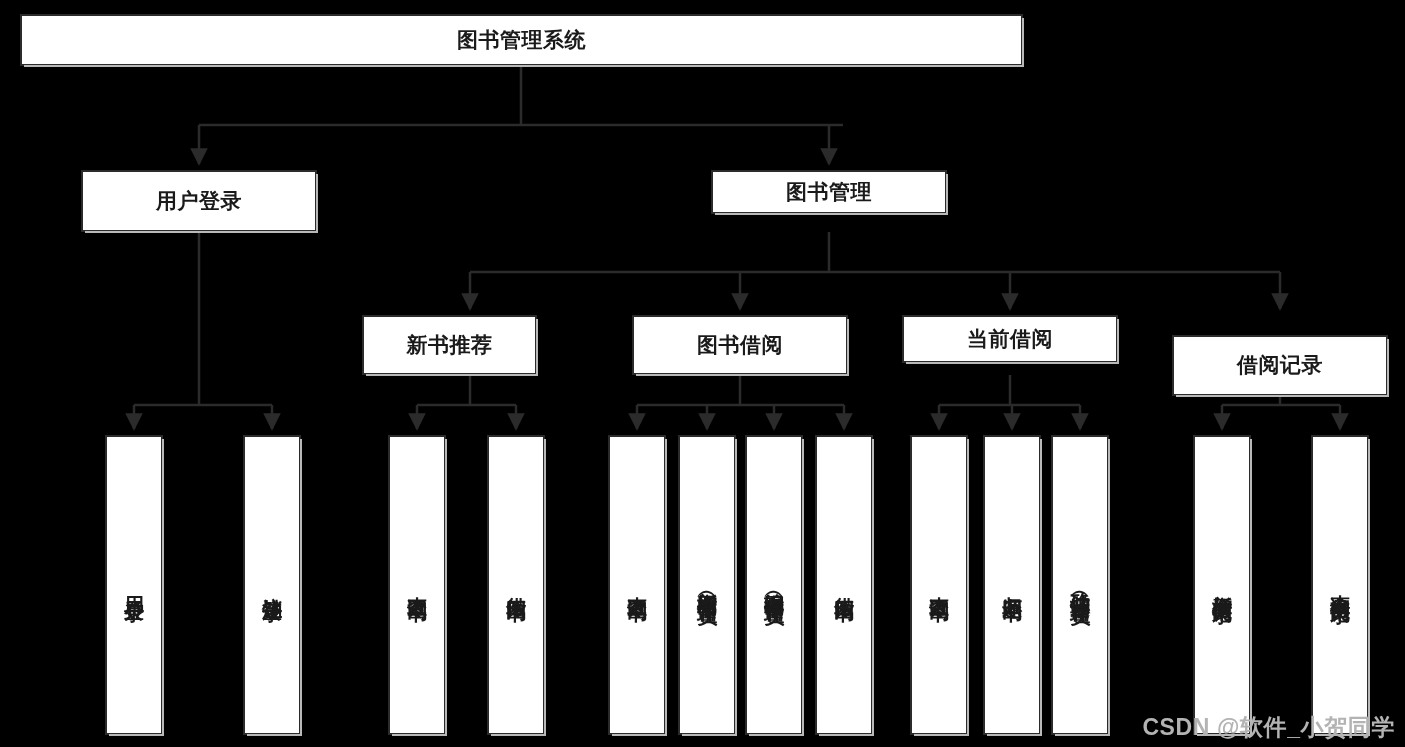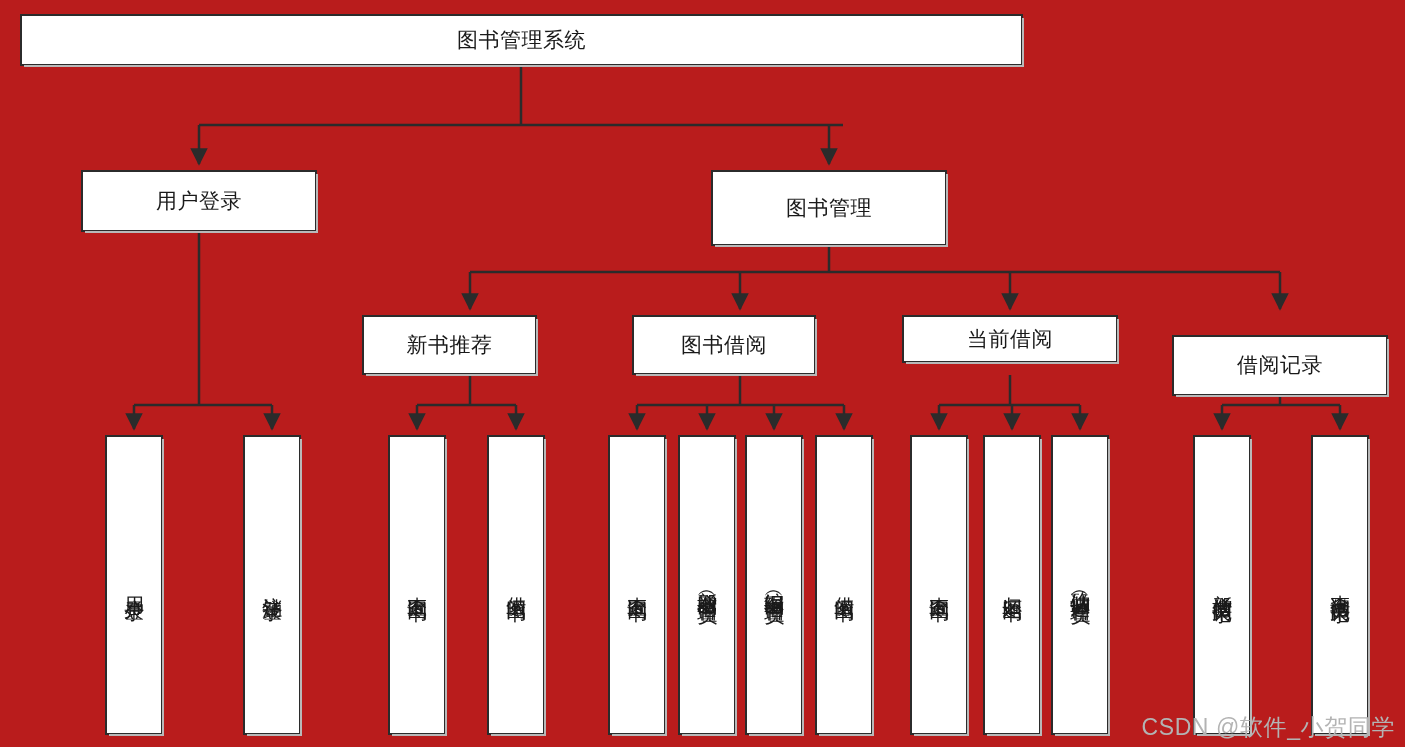--- a/index.html
+++ b/index.html
@@ -8,22 +8,23 @@
     padding: 0;
     background: #ffffff;
   }
   body {
     font-family: "Liberation Sans", "DejaVu Sans", sans-serif;
   }
   #diagram-root {
     position: relative;
     width: 1405px;
     height: 747px;
-    background: #b91c1c;
+    background: #000000;
     overflow: hidden;
+    font-weight: bold;
   }
   #edge-layer {
     position: absolute;
     left: 0;
     top: 0;
     width: 1405px;
     height: 747px;
     pointer-events: none;
   }
   .node {
@@ -140,28 +141,28 @@
     </g>
   </svg>
 
   <div class="node horiz" id="n-root" style="left: 20px; top: 14px; width: 1003px; height: 52px;">
     <span class="node-label">图书管理系统</span>
   </div>
 
   <div class="node horiz" id="n-l2-0" style="left: 81px; top: 170px; width: 236px; height: 62px;">
     <span class="node-label">用户登录</span>
   </div>
-  <div class="node horiz" id="n-l2-1" style="left: 711px; top: 170px; width: 236px; height: 76px;">
+  <div class="node horiz" id="n-l2-1" style="left: 711px; top: 170px; width: 236px; height: 44px;">
     <span class="node-label">图书管理</span>
   </div>
 
   <div class="node horiz" id="n-l3-0" style="left: 362px; top: 315px; width: 175px; height: 60px;">
     <span class="node-label">新书推荐</span>
   </div>
-  <div class="node horiz" id="n-l3-1" style="left: 632px; top: 315px; width: 184px; height: 60px; text-align: right;">
+  <div class="node horiz" id="n-l3-1" style="left: 632px; top: 315px; width: 216px; height: 60px; text-align: right;">
     <span class="node-label">图书借阅</span>
   </div>
   <div class="node horiz" id="n-l3-2" style="left: 902px; top: 315px; width: 216px; height: 48px;">
     <span class="node-label">当前借阅</span>
   </div>
   <div class="node horiz" id="n-l3-3" style="left: 1172px; top: 315px; width: 216px; height: 61px; margin-top: 20px;">
     <span class="node-label">借阅记录</span>
   </div>
 
   <div class="node vert" id="n-leaf-0" style="left: 105px; top: 435px; width: 58px; height: 300px;">

